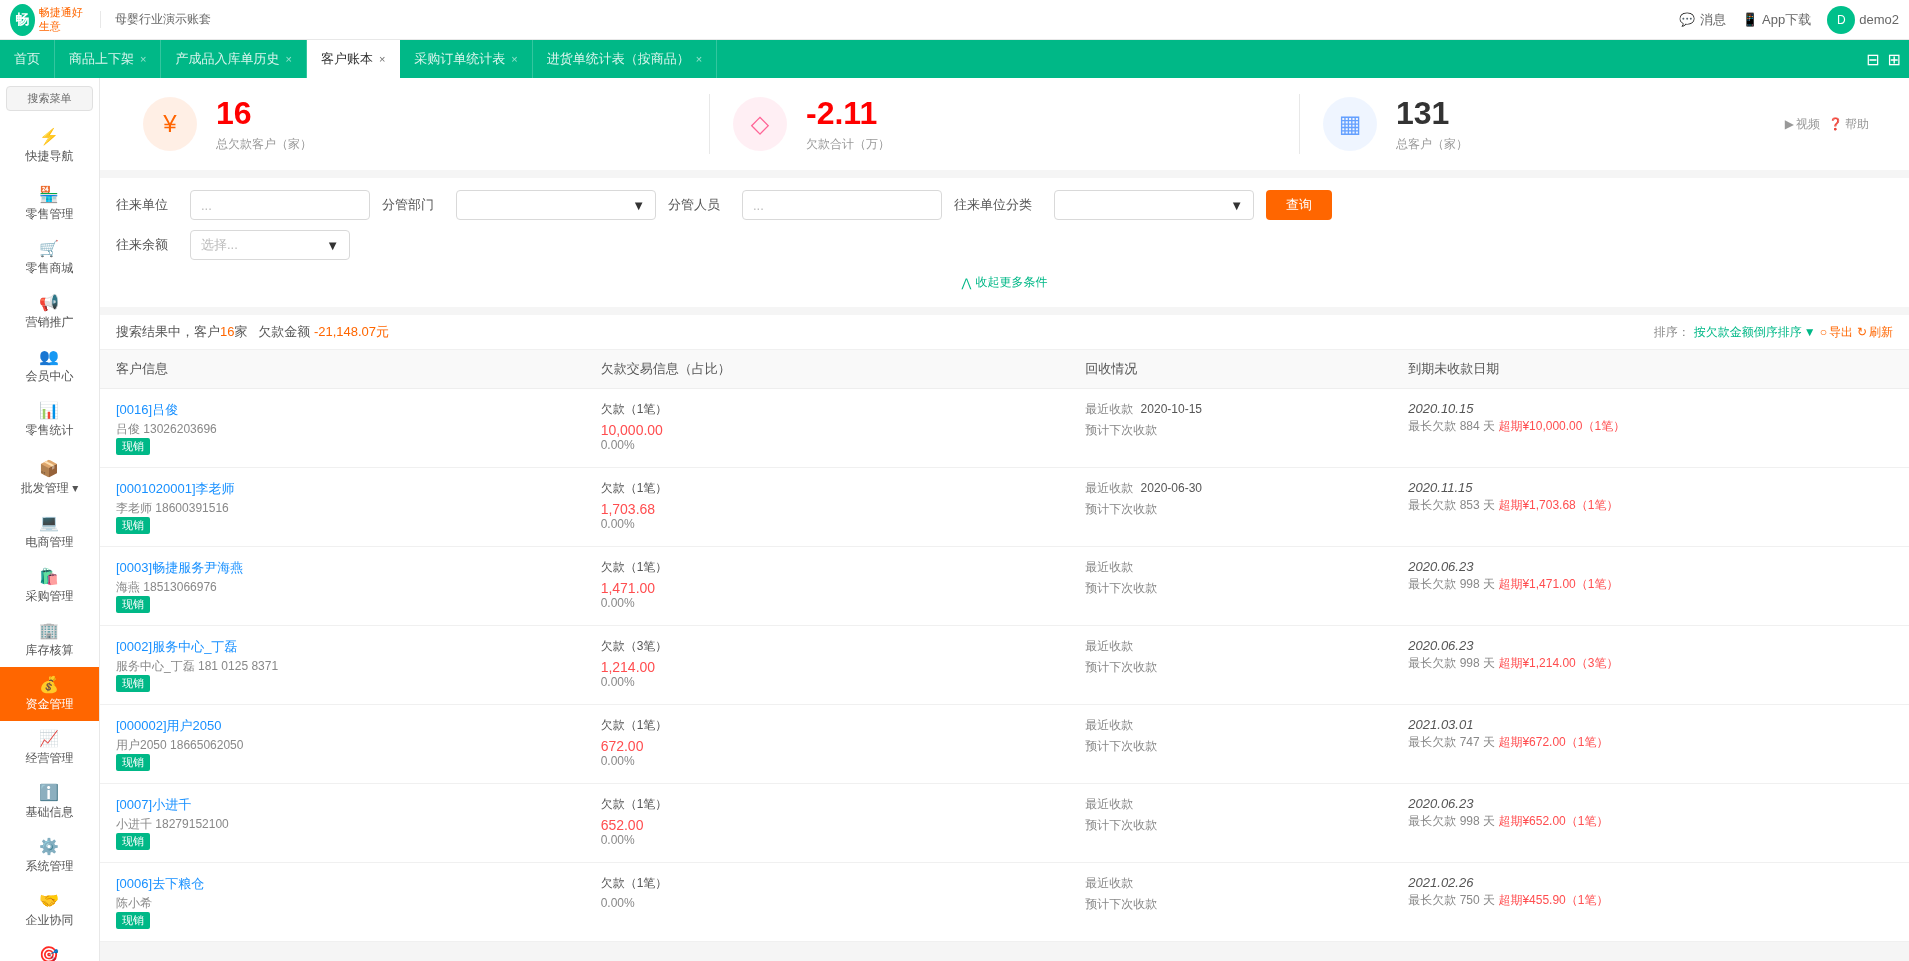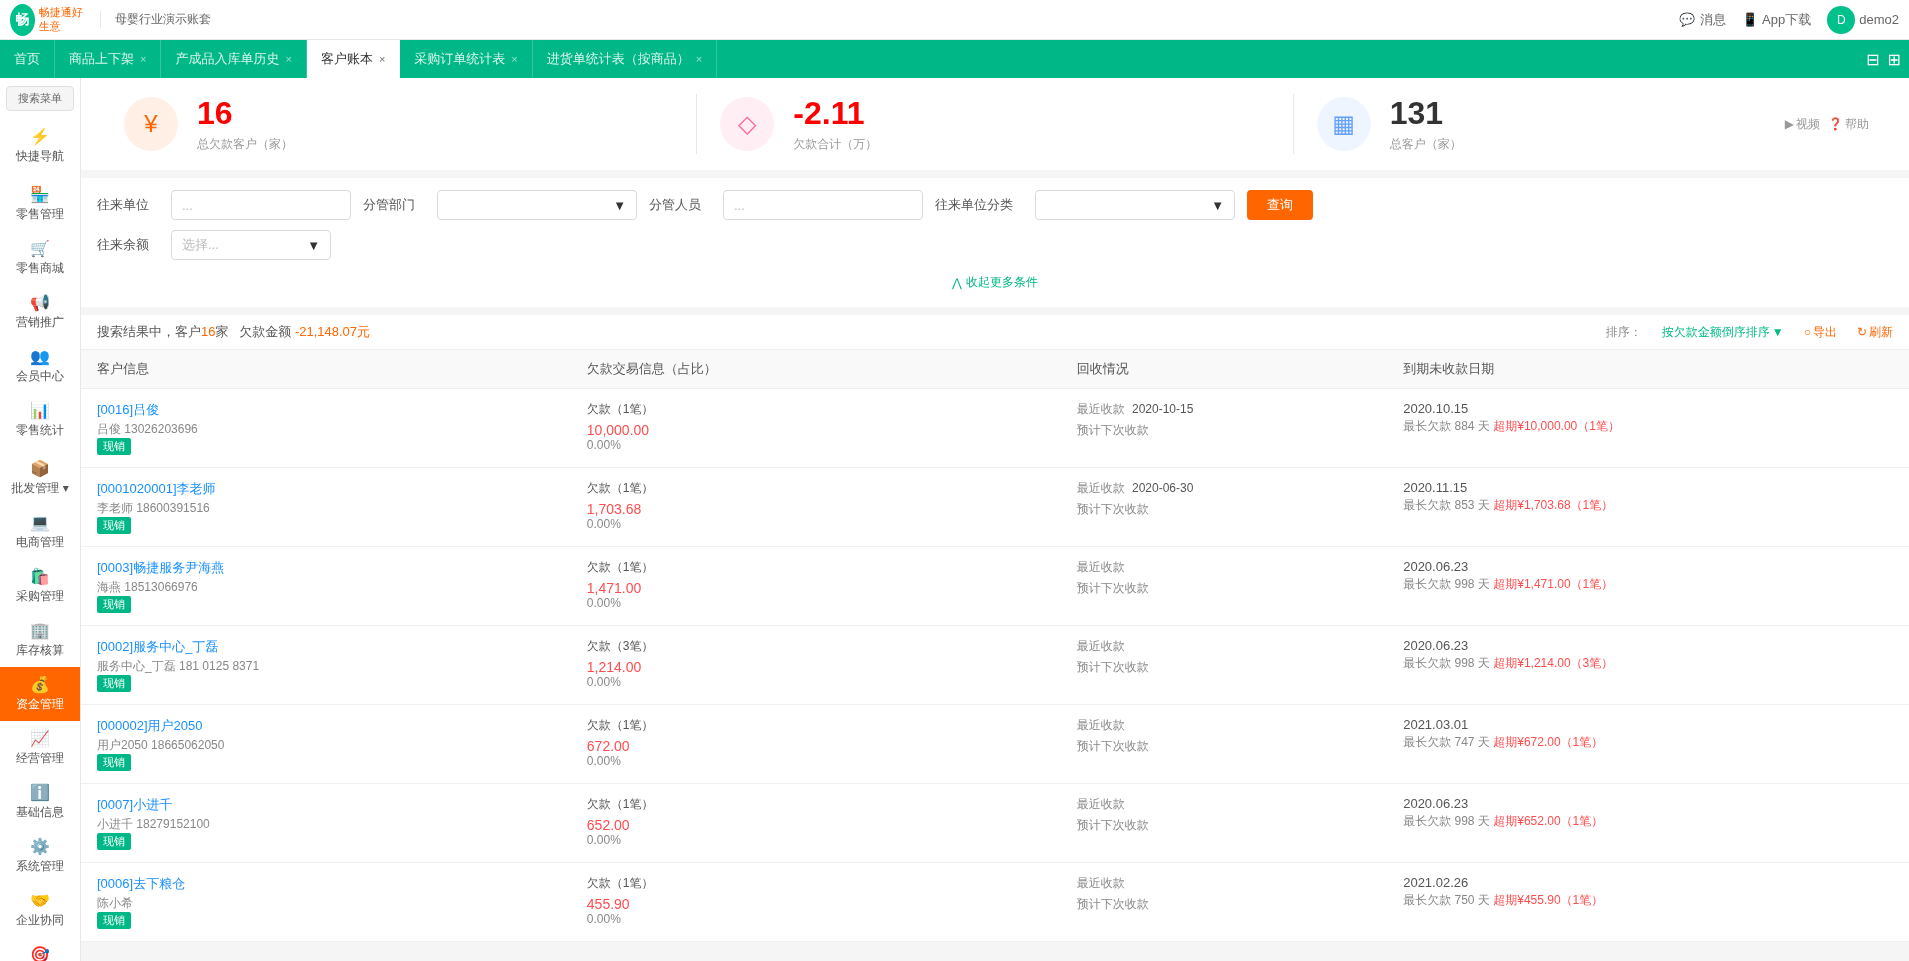--- a/index.html
+++ b/index.html
@@ -19,21 +19,21 @@
     .tab-bar { display: flex; align-items: center; background: #00b887; height: 38px; padding: 0 0 0 0; }
     .tab-item { display: flex; align-items: center; height: 38px; padding: 0 14px; font-size: 13px; color: rgba(255,255,255,0.85); cursor: pointer; border-right: 1px solid rgba(255,255,255,0.2); white-space: nowrap; }
     .tab-item.active { background: #fff; color: #333; }
     .tab-item .close-icon { margin-left: 6px; font-size: 11px; opacity: 0.7; }
     .tab-bar-end { margin-left: auto; display: flex; align-items: center; gap: 8px; padding-right: 8px; color: #fff; font-size: 16px; }
 
     
     .main-content { display: flex; height: calc(100vh - 78px); }
 
     
-    .sidebar { width: 81px; background: #fff; border-right: 1px solid #e8e8e8; display: flex; flex-direction: column; overflow-y: auto; }
+    .sidebar { width: 100px; background: #fff; border-right: 1px solid #e8e8e8; display: flex; flex-direction: column; overflow-y: auto; }
     .sidebar-search { padding: 8px 6px; text-align: center; }
     .sidebar-search-btn { background: #f5f5f5; border: 1px solid #e0e0e0; border-radius: 4px; font-size: 11px; color: #666; padding: 4px 6px; width: 100%; cursor: pointer; }
     .sidebar-item { padding: 8px 4px; text-align: center; font-size: 12px; color: #555; cursor: pointer; }
     .sidebar-item.active { background: #ff6600; color: #fff; }
     .sidebar-item .nav-icon { font-size: 16px; display: block; margin-bottom: 2px; }
     .sidebar-divider { height: 1px; background: #f0f0f0; margin: 2px 8px; }
 
     
     .content-area { flex: 1; overflow-y: auto; background: #f5f5f5; }
 
@@ -60,39 +60,39 @@
     .filter-label { font-size: 13px; color: #555; white-space: nowrap; }
     .filter-input { border: 1px solid #d9d9d9; border-radius: 4px; padding: 4px 10px; font-size: 13px; color: #333; min-width: 180px; height: 30px; display: flex; align-items: center; justify-content: space-between; }
     .filter-select { border: 1px solid #d9d9d9; border-radius: 4px; padding: 4px 10px; font-size: 13px; min-width: 160px; height: 30px; background: #fff; display: flex; align-items: center; justify-content: space-between; }
     .filter-search-btn { background: #ff6600; color: #fff; border: none; border-radius: 4px; padding: 5px 20px; font-size: 13px; cursor: pointer; height: 30px; }
     .collapse-btn { display: flex; align-items: center; gap: 4px; font-size: 12px; color: #00b887; cursor: pointer; justify-content: center; padding: 4px 0; }
 
     
     .result-bar { background: #fff; padding: 8px 16px; display: flex; align-items: center; justify-content: space-between; border-bottom: 1px solid #f0f0f0; }
     .result-info { font-size: 13px; color: #555; }
     .result-info span { color: #f60; }
-    .result-actions { display: flex; align-items: center; gap: 20px; font-size: 12px; color: #555; }
+    .result-actions { display: flex; align-items: center; gap: 4px; font-size: 12px; color: #555; }
     .result-actions .sort-label { color: #888; }
     .result-actions .sort-value { color: #00b887; cursor: pointer; display: flex; align-items: center; gap: 2px; }
     .result-actions .action-btn { color: #f60; cursor: pointer; display: flex; align-items: center; gap: 2px; }
 
     
     .data-table { background: #fff; width: 100%; }
     .table-header { display: grid; grid-template-columns: 3fr 3fr 2fr 3fr; padding: 10px 16px; background: #f9f9f9; border-bottom: 1px solid #eee; font-size: 13px; font-weight: 500; color: #555; }
     .table-row { display: grid; grid-template-columns: 3fr 3fr 2fr 3fr; padding: 12px 16px; border-bottom: 1px solid #f0f0f0; align-items: start; }
     .customer-name-link { color: #1890ff; cursor: pointer; font-size: 13px; font-weight: 500; }
     .customer-phone { font-size: 12px; color: #888; margin-top: 2px; }
     .customer-tag { display: inline-block; background: #00b887; color: #fff; font-size: 11px; padding: 1px 6px; border-radius: 2px; margin-top: 0; }
     .debt-amount { color: #ff4d4f; font-size: 14px; font-weight: 500; }
     .debt-count { color: #555; font-size: 12px; margin-bottom: 4px; }
     .debt-ratio { font-size: 12px; color: #888; }
     .recovery-label { font-size: 12px; color: #888; }
     .recovery-date { font-size: 12px; color: #555; margin-left: 4px; }
     .recovery-next { font-size: 12px; color: #888; margin-top: 4px; }
-    .due-date { font-size: 13px; color: #555; }
+    .due-date { font-size: 13px; color: #555; font-style: italic; }
     .due-overdue { font-size: 12px; color: #888; margin-top: 2px; }
     .overdue-link { color: #ff4d4f; cursor: pointer; }
     .overdue-days { color: #888; }
   </style>
 </head>
 <body>
 
 <div class="top-bar">
   <div class="logo-area">
     <div class="logo-icon">畅</div>
@@ -463,21 +463,20 @@
       </div>
 
       <div class="table-row">
         <div>
           <div class="customer-name-link">[0006]去下粮仓</div>
           <div class="customer-phone">陈小希</div>
           <div><span class="customer-tag">现销</span></div>
         </div>
         <div>
           <div class="debt-count">欠款（1笔）</div>
-          <div class="debt-amount">455.90</div>
           <div class="debt-ratio">0.00%</div>
         </div>
         <div>
           <div class="recovery-label">最近收款</div>
           <div class="recovery-next">预计下次收款</div>
         </div>
         <div>
           <div class="due-date">2021.02.26</div>
           <div class="due-overdue">
             <span class="overdue-days">最长欠款 750 天</span>

